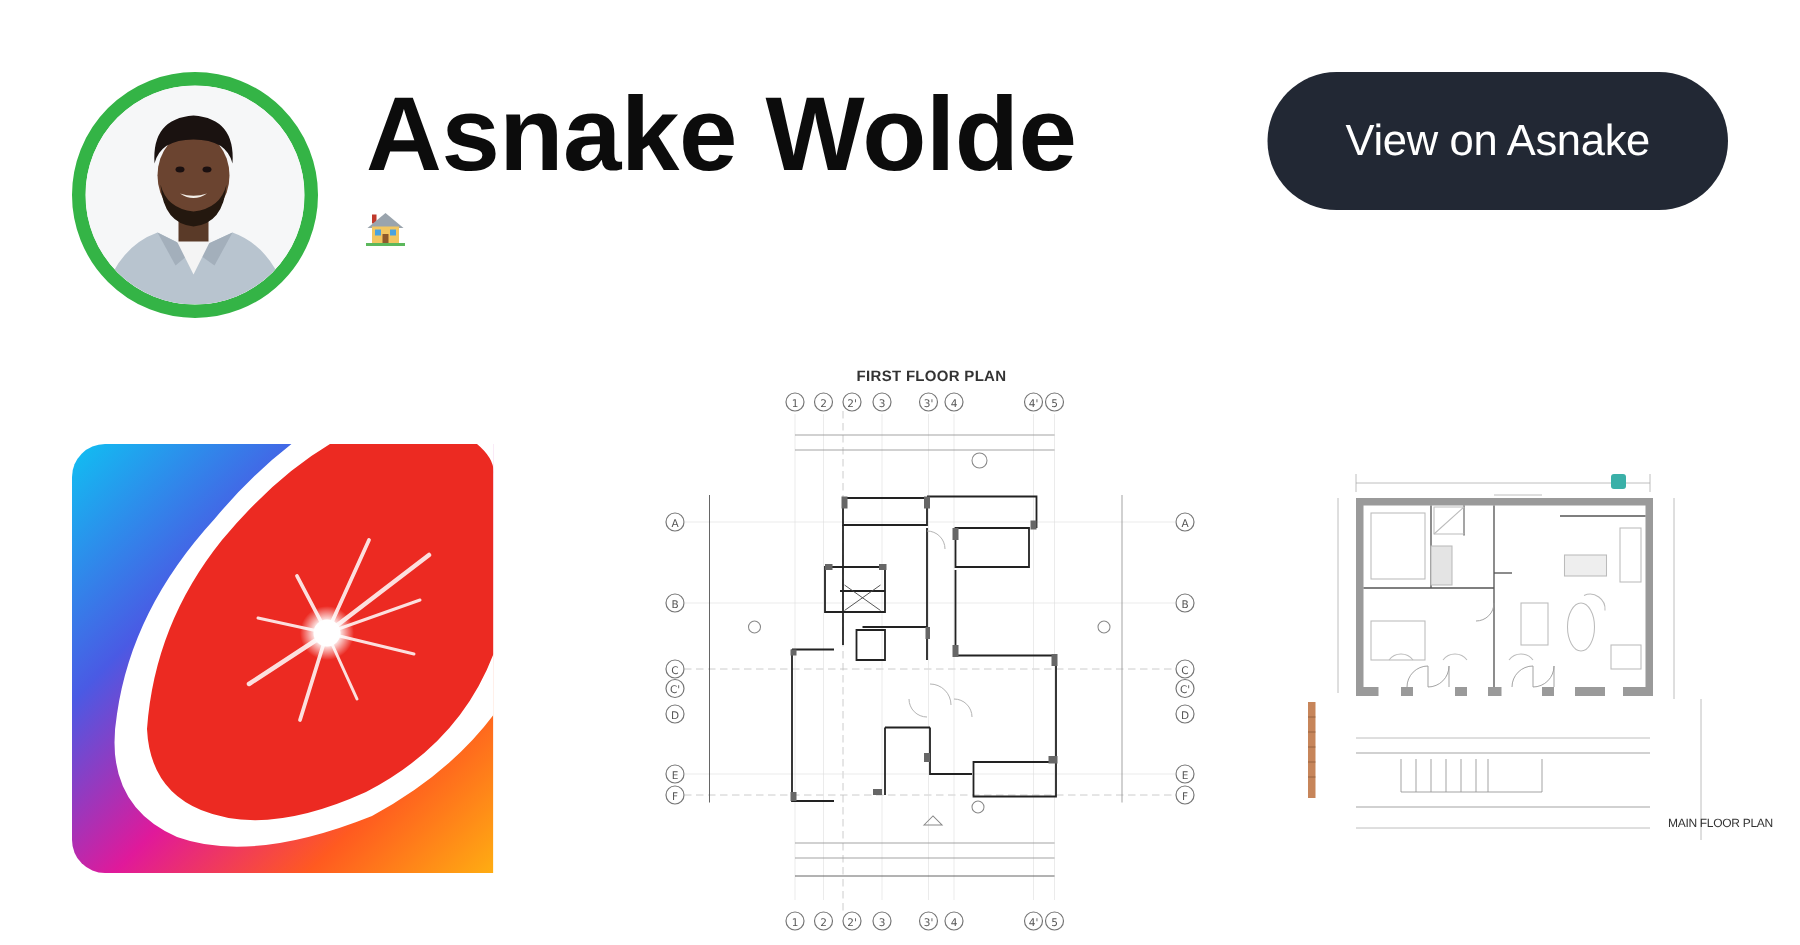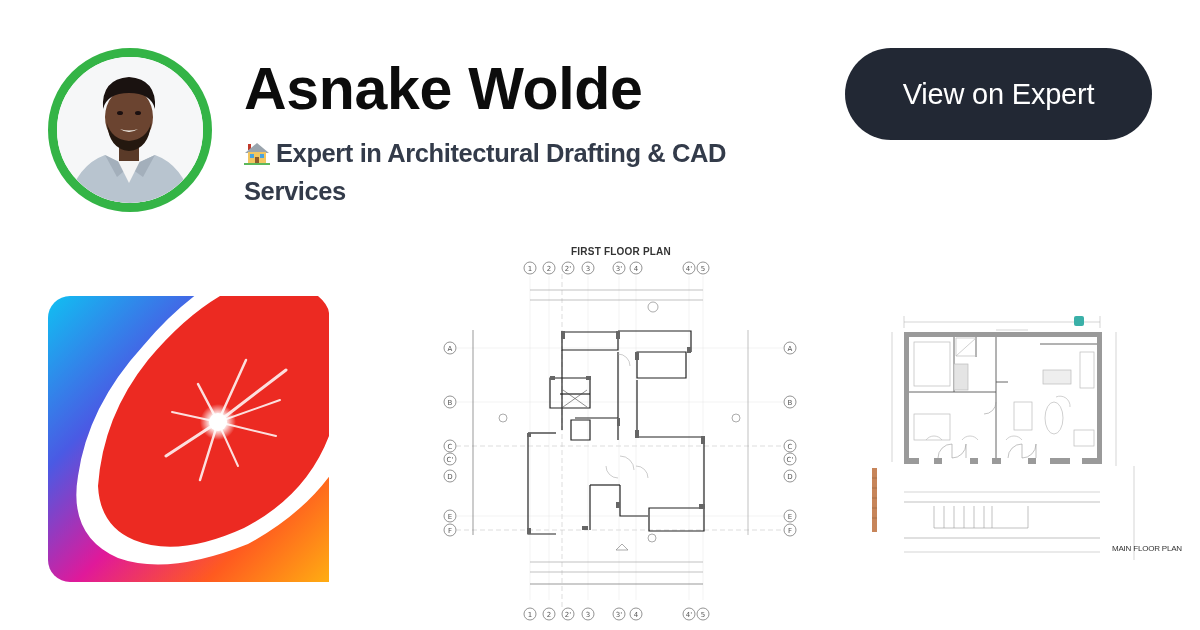--- a/index.html
+++ b/index.html
@@ -8,21 +8,21 @@
 
     .avatar-wrap {
       position: absolute; left: 48px; top: 48px; width: 164px; height: 164px;
       border-radius: 50%; border: 9px solid #34b446; background: #ffffff;
       overflow: hidden;
     }
     .avatar-wrap svg { width: 100%; height: 100%; display: block; }
 
     .name {
       position: absolute; left: 244px; top: 58px;
-      font-size: 59px; font-weight: 700; color: #0c0c0c; letter-spacing: -0.3px;
+      font-size: 70px; font-weight: 700; color: #0c0c0c; letter-spacing: -0.3px;
       white-space: nowrap; line-height: 62px;
     }
     .headline {
       position: absolute; left: 244px; top: 134px; width: 540px;
       font-size: 25.5px; font-weight: 700; color: #333b4a; line-height: 38px;
       letter-spacing: -0.4px;
     }
     .headline .house { display: inline-block; width: 26px; height: 24px; vertical-align: -3px; margin-right: 6px; }
 
     .cta {
@@ -80,24 +80,24 @@
 <div class="name">Asnake Wolde</div>
 <div class="headline">
   <svg class="house" viewBox="0 0 26 24">
     <rect x="4" y="3" width="3" height="6" fill="#c0392b"></rect>
     <path d="M1 12 L13 2 L25 12 Z" fill="#9aa4ad"></path>
     <rect x="4" y="11" width="18" height="12" fill="#f2c660"></rect>
     <rect x="6" y="13" width="4" height="4" fill="#4aa3df"></rect>
     <rect x="16" y="13" width="4" height="4" fill="#4aa3df"></rect>
     <rect x="11" y="16" width="4" height="7" fill="#8e5a2b"></rect>
     <rect x="0" y="22" width="26" height="2" fill="#5cb85c"></rect>
-  </svg><span>Expert in Architectural Drafting &amp; CAD Services</span>
-</div>
-
-<button class="cta">View on Expert</button>
+  </svg>
+</div>
+
+<button class="cta">View on Asnake</button>
 
 <div class="logo-tile">
   <svg viewBox="0 0 281 286" preserveAspectRatio="none">
     <defs>
       <linearGradient id="g1" x1="0" y1="0" x2="1" y2="1">
         <stop offset="0" stop-color="#10c0f2"></stop>
         <stop offset="0.3" stop-color="#4a5ae4"></stop>
         <stop offset="0.55" stop-color="#e0199a"></stop>
         <stop offset="0.78" stop-color="#ff5a20"></stop>
         <stop offset="1" stop-color="#ffad12"></stop>

